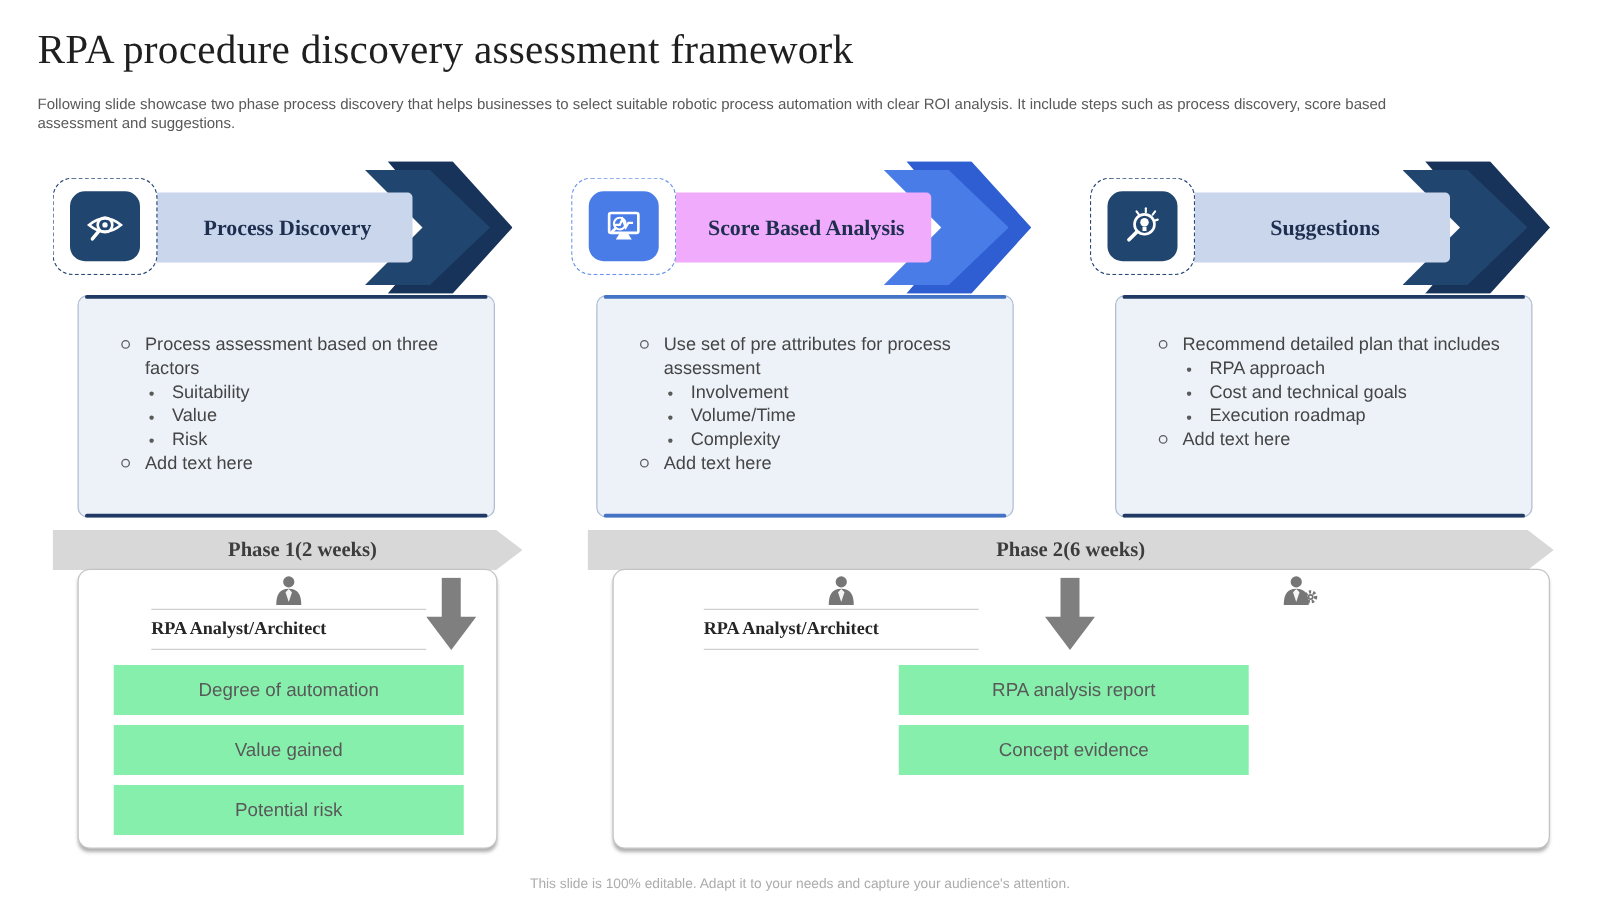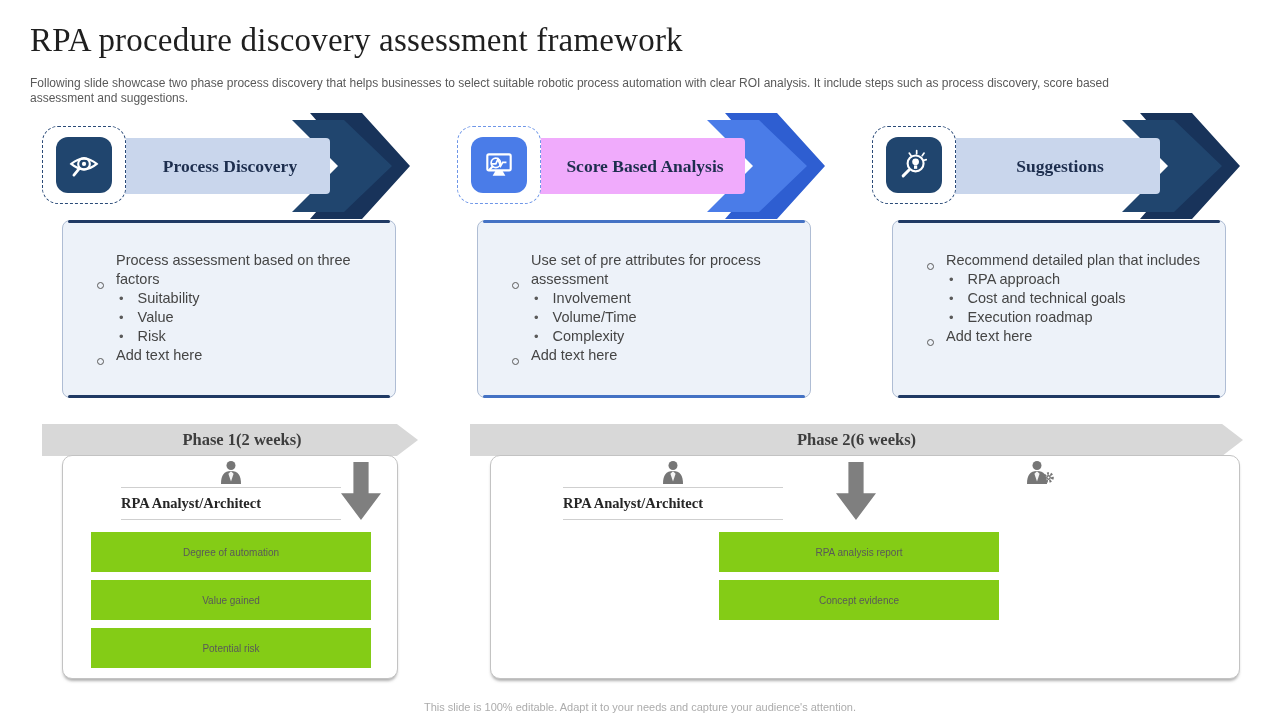--- a/index.html
+++ b/index.html
@@ -11,21 +11,21 @@
   .title {
     position:absolute; left:30px; top:22px; width:1000px;
     font-family:"Liberation Serif", serif; font-weight:400;
     font-size:33px; color:#1f1f1f; letter-spacing:.2px;
   }
   .subtitle {
     position:absolute; left:30px; top:76px; width:1090px;
     font-size:12px; line-height:15px; color:#595959;
   }
   
-  .col { position:absolute; top:118px; width:368px; height:96px; }
+  .col { position:absolute; top:134px; width:368px; height:96px; }
   .col1 { left:42px; } .col2 { left:457px; } .col3 { left:872px; }
   .banner {
     position:absolute; left:40px; top:20px; width:248px; height:56px;
     border-radius:4px; display:flex; align-items:center; justify-content:center;
     padding-left:48px;
   }
   .theme-navy .banner { background:#C9D6EC; }
   .theme-blue .banner { background:#f0abfc; }
   .banner-label {
     font-family:"Liberation Serif", serif; font-weight:700;
@@ -61,21 +61,21 @@
     padding:30px 14px 0 34px;
   }
   .content-box::before, .content-box::after {
     content:""; position:absolute; left:5px; right:5px; height:3px; border-radius:2px;
   }
   .content-box::before { top:-1px; }
   .content-box::after  { bottom:-1px; }
   .theme-navy .content-box::before, .theme-navy .content-box::after { background:#203A64; }
   .theme-blue .content-box::before, .theme-blue .content-box::after { background:#4472C4; }
   .content-box ul { list-style:none; }
-  .content-box li { display:flex; align-items:flex-end; color:#454545; font-size:14.5px; line-height:19px; }
+  .content-box li { display:flex; align-items:flex-start; color:#454545; font-size:14.5px; line-height:19px; }
   li.lvl1 .m1 {
     flex:0 0 auto; width:7px; height:7px; border:1.3px solid #5a5a5a; border-radius:50%;
     margin:5px 12px 0 0;
   }
   li.lvl2 { padding-left:22px; }
   li.lvl2 .m2 { flex:0 0 auto; color:#5a5a5a; margin-right:14px; font-size:13px; line-height:19px; }
   
   .phasebar {
     position:absolute; top:424px; height:32px; background:#D8D8D8;
     display:flex; align-items:center; justify-content:center;
@@ -101,23 +101,23 @@
   .panel.left  .role          { left:58px; }
   .panel.right .role.r1       { left:72px; }
   .panel.right .role.r2       { left:439px; }
   .down-arrow {
     position:absolute; top:6px; width:40px; height:58px; background:#7F7F7F;
     clip-path:polygon(31% 0, 69% 0, 69% 54%, 100% 54%, 50% 100%, 0 54%, 31% 54%);
   }
   .panel.left  .down-arrow { left:278px; }
   .panel.right .down-arrow { left:345px; }
   .item {
-    position:absolute; width:280px; height:40px; background:#84cc16;
+    position:absolute; width:280px; height:40px; background:#86efac;
     display:flex; align-items:center; justify-content:center;
-    font-size:10px; color:#595959;
+    font-size:15px; color:#595959;
   }
   .panel.left  .item { left:28px; }
   .panel.right .item { left:228px; }
   .item.i0 { top:76px; } .item.i1 { top:124px; } .item.i2 { top:172px; }
   .footer {
     position:absolute; top:701px; left:0; width:100%; text-align:center;
     font-size:11px; color:#ACACAC;
   }
 </style>
 </head>

